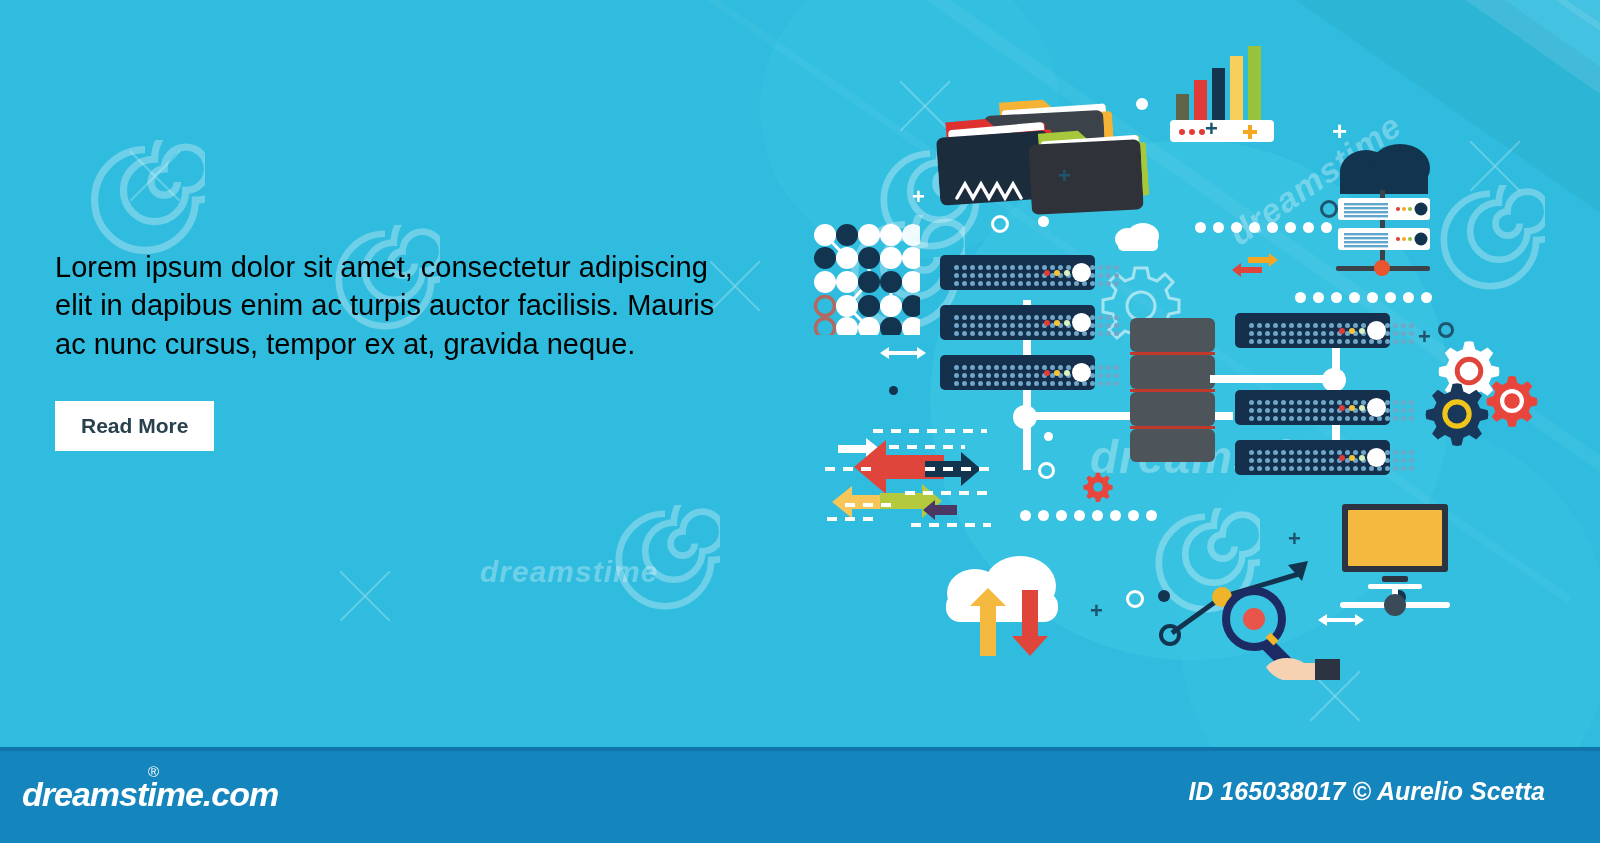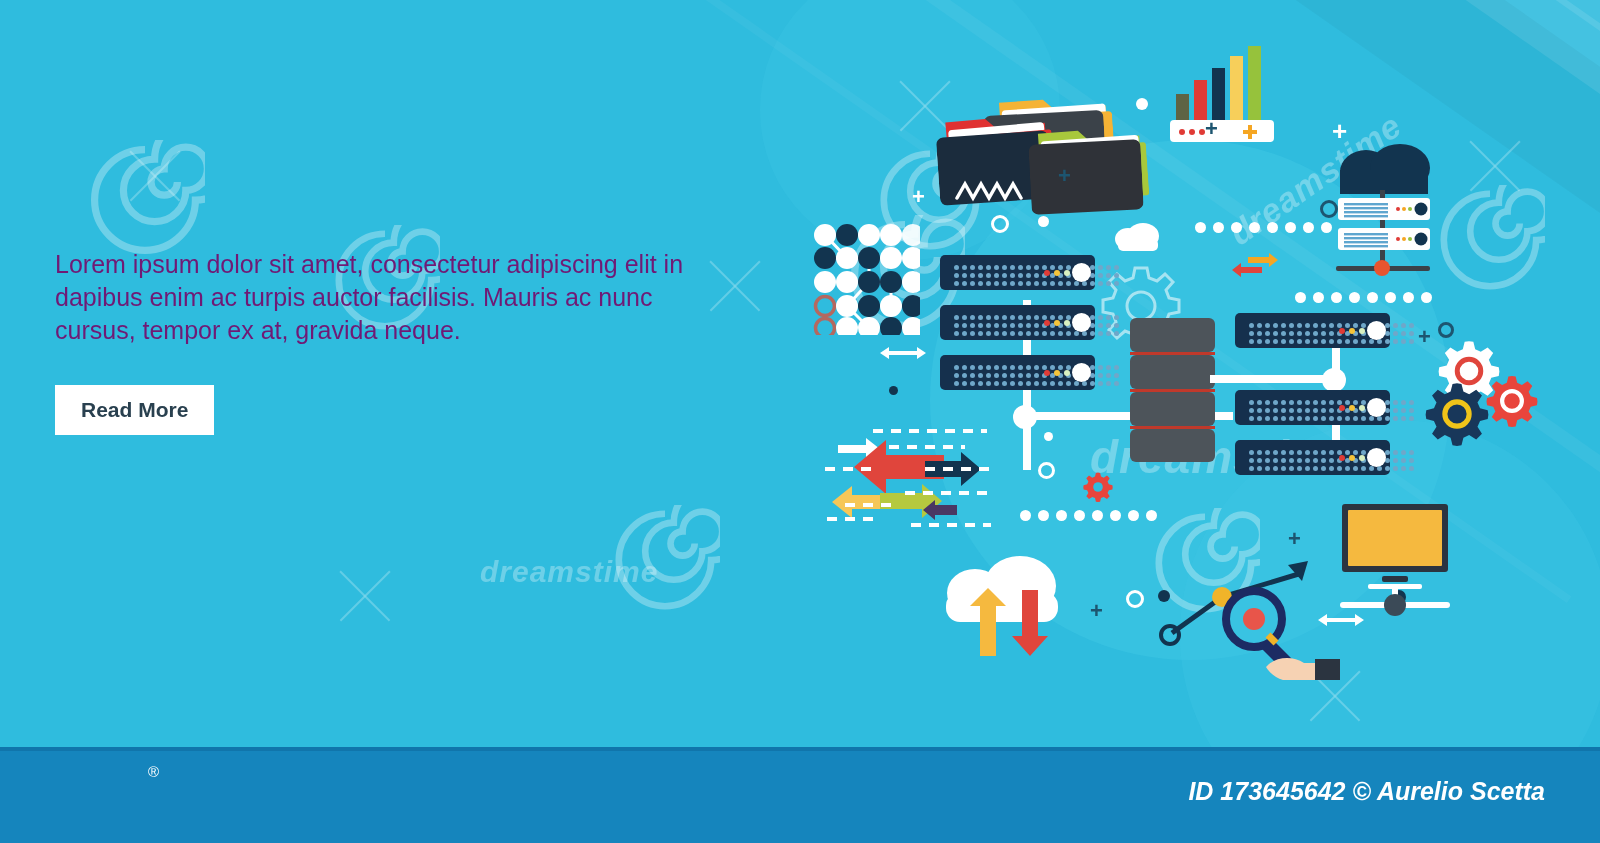--- a/index.html
+++ b/index.html
@@ -18,21 +18,21 @@
   .bg-x:after{transform:rotate(-45deg);}
 
   
   .wm{position:absolute;pointer-events:none;opacity:.30;}
   .wm svg{display:block;}
   .wm-text{position:absolute;color:rgba(255,255,255,.30);font-style:italic;font-weight:bold;letter-spacing:1px;pointer-events:none;}
 
   
   .copy{position:absolute;left:55px;top:248px;width:660px;}
   .headline{font-size:44px;font-weight:bold;color:#29404f;letter-spacing:1px;margin:0 0 28px 0;line-height:1;}
-  .para{font-size:25px;line-height:1.32;color:#701a75;margin:0 0 38px 0;}
+  .para{font-size:29px;line-height:1.32;color:#000000;margin:0 0 38px 0;}
   .btnrow{display:flex;gap:24px;align-items:center;}
   .btn{font-size:21px;font-weight:bold;padding:13px 26px;box-sizing:border-box;cursor:pointer;}
   .btn-primary{background:#ffffff;color:#29404f;border:none;}
   .btn-ghost{background:transparent;color:#1d4a5e;border:2.5px solid #1d5570;}
 
   
   .footer{position:absolute;left:0;bottom:0;width:1600px;height:96px;background:#1585bd;}
   .footer-rule{position:absolute;left:0;top:0;width:100%;height:4px;background:#1075ab;}
   .dt-logo{position:absolute;left:22px;top:28px;color:#fff;font-size:34px;font-weight:bold;font-style:italic;letter-spacing:-1px;}
   .dt-reg{position:absolute;left:148px;top:16px;color:#fff;font-size:15px;}
@@ -915,17 +915,18 @@
         <path d="M118 80 L126 88" stroke="#f0b429" stroke-width="7"></path>
         <path d="M116 112 c 8 -10 26 -12 38 -4 l 22 0 0 17 -24 0 c -12 4 -28 0 -36 -13 z" fill="#f6d2b3"></path>
         <rect x="165" y="104" width="25" height="21" fill="#2b3440"></rect>
       </svg>
     </div>
 
   </div>
 
   <div class="footer">
     <div class="footer-rule"></div>
+    <div class="dt-logo">dreamstime.com</div>
     <div class="dt-reg">®</div>
-    <div class="credit">ID 173645642 © Aurelio Scetta</div>
+    <div class="credit">ID 165038017 © Aurelio Scetta</div>
   </div>
 
 </div>
 
 </body></html>

